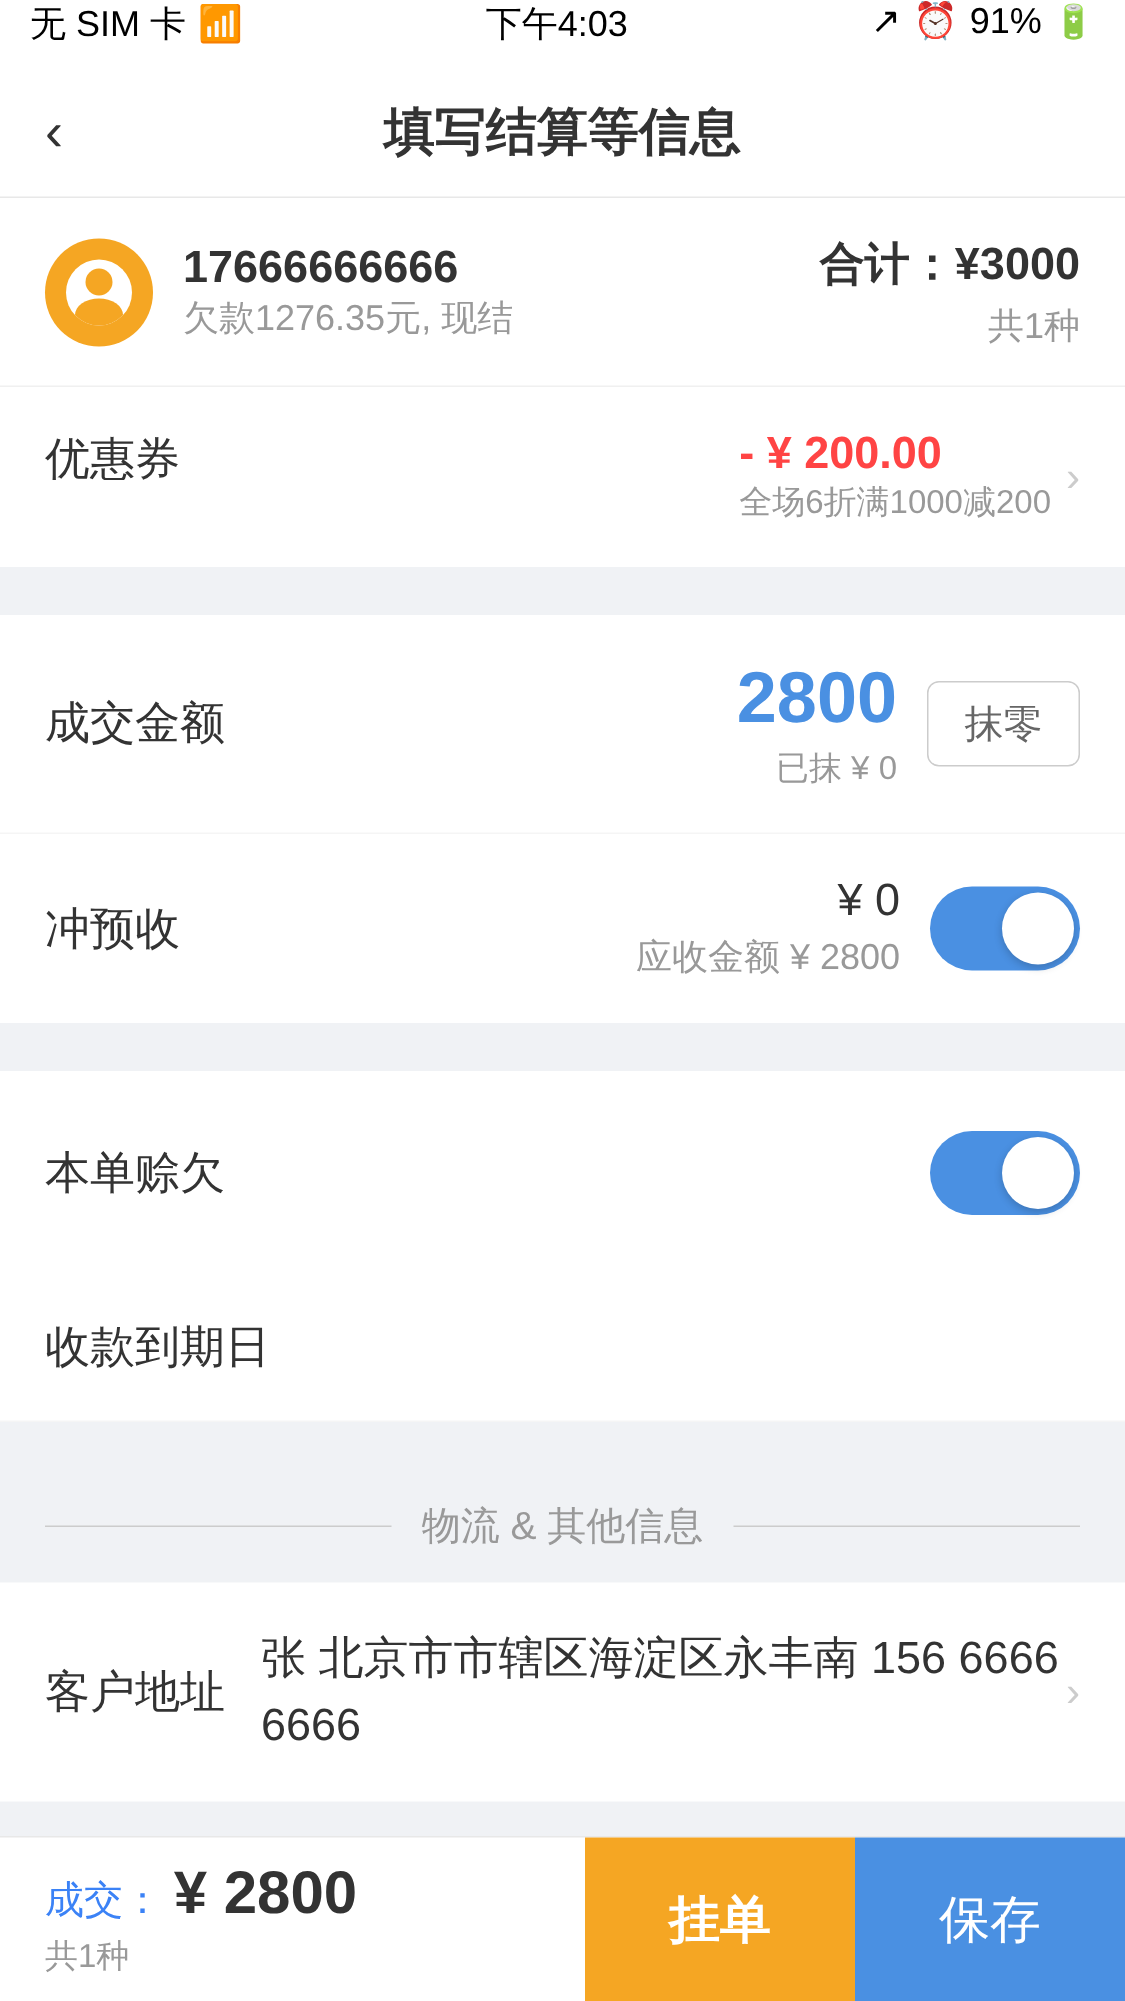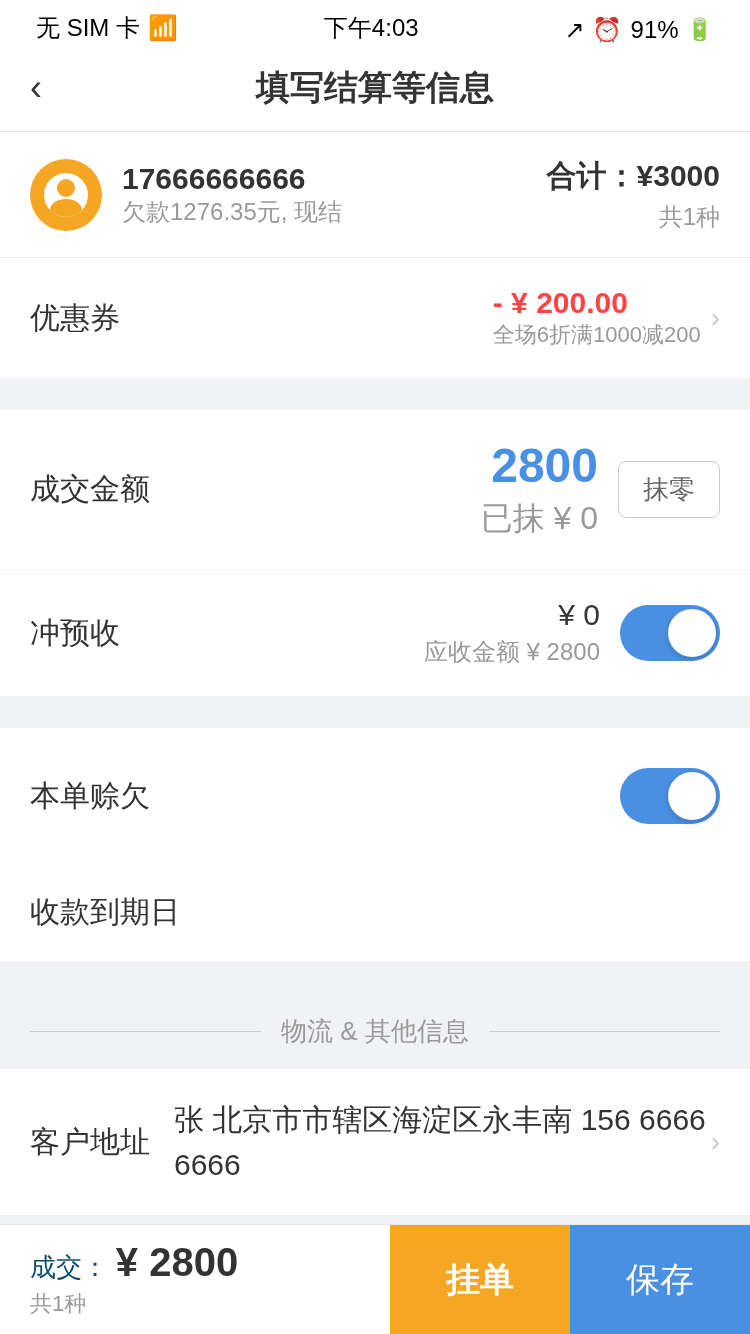--- a/index.html
+++ b/index.html
@@ -13,23 +13,23 @@
       color: #333;
       position: relative;
     }
 
     
     .status-bar {
       width: 750px;
       height: 44px;
       background: #fff;
       display: flex;
-      align-items: flex-end;
-      justify-content: space-between;
-      padding: 0 36px;
+      align-items: flex-start;
+      justify-content: space-between;
+      padding: 0 20px;
       font-size: 24px;
       color: #000;
     }
     .status-left { display: flex; align-items: center; gap: 8px; }
     .status-right { display: flex; align-items: center; gap: 8px; }
 
     
     .header {
       width: 750px;
       height: 88px;
@@ -123,21 +123,20 @@
     .customer-sub { font-size: 24px; color: #999; }
     .customer-right { text-align: right; }
     .total-amount { font-size: 30px; font-weight: 600; color: #333; }
     .total-count { font-size: 24px; color: #999; margin-top: 4px; }
 
     
     .coupon-row {
       background: #fff;
       padding: 28px 30px;
       display: flex;
-      align-items: center;
       justify-content: space-between;
       border-top: 1px solid #f0f0f0;
     }
     .coupon-label { font-size: 30px; color: #333; }
     .coupon-right { display: flex; align-items: center; gap: 10px; }
     .coupon-discount { font-size: 30px; color: #ff4444; font-weight: 600; }
     .coupon-desc { font-size: 22px; color: #999; text-align: right; }
     .chevron-right {
       color: #ccc;
       font-size: 28px;
@@ -156,21 +155,21 @@
       display: flex;
       align-items: center;
       justify-content: space-between;
       border-bottom: 1px solid #f5f5f5;
     }
     .row-label { font-size: 30px; color: #333; }
     .row-right { display: flex; align-items: center; gap: 20px; }
 
     
     .amount-main { font-size: 48px; font-weight: 600; color: #4a90e2; }
-    .amount-sub { font-size: 32px; color: #999; text-align: right; margin-top: 4px; }
+    .amount-sub { font-size: 22px; color: #999; text-align: right; margin-top: 4px; }
 
     
     .round-zero-btn {
       border: 1px solid #ccc;
       border-radius: 8px;
       padding: 10px 24px;
       font-size: 26px;
       color: #666;
       background: #fff;
       cursor: pointer;
@@ -275,21 +274,21 @@
       height: 110px;
       background: #fff;
       display: flex;
       align-items: center;
       border-top: 1px solid #e8e8e8;
     }
     .bottom-summary {
       flex: 1;
       padding: 0 30px;
     }
-    .bottom-deal { font-size: 26px; color: #0c4a6e; }
+    .bottom-deal { font-size: 26px; color: #3b82f6; }
     .bottom-deal-amount { font-size: 40px; font-weight: 600; color: #333; }
     .bottom-count { font-size: 22px; color: #999; margin-top: 4px; }
     .bottom-btn-pending {
       width: 180px;
       height: 110px;
       background: #f5a623;
       display: flex;
       align-items: center;
       justify-content: center;
       font-size: 34px;

